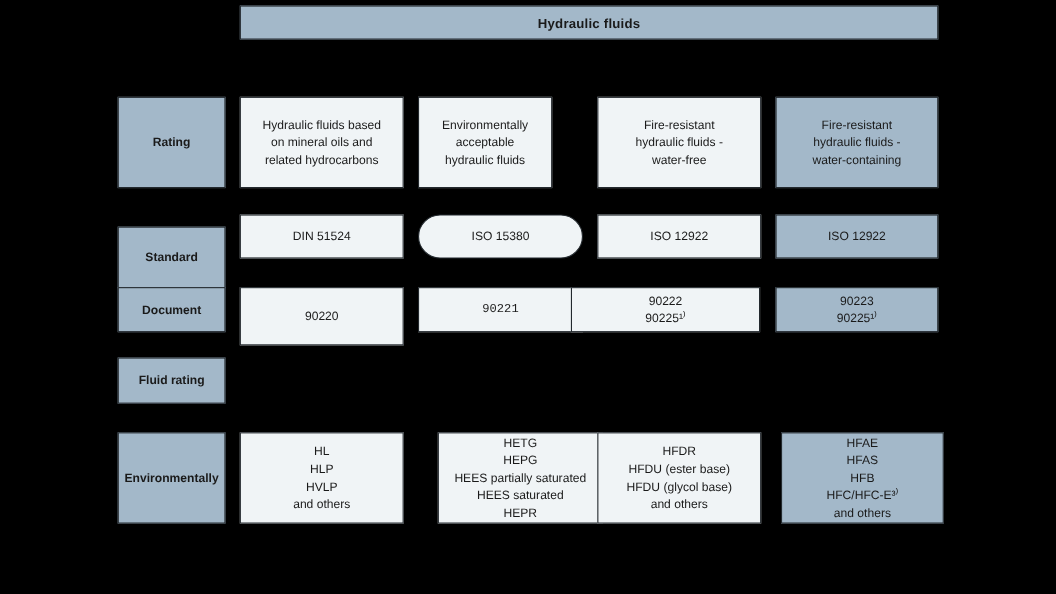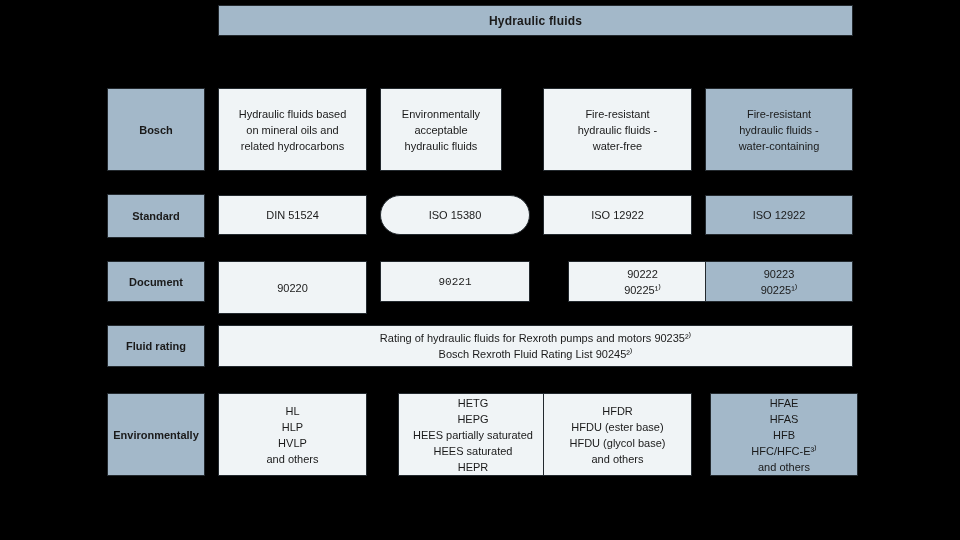--- a/index.html
+++ b/index.html
@@ -34,51 +34,49 @@
   .bold  { font-weight: bold; }
   .hdr   { font-size: 12px; font-weight: bold; letter-spacing: 0.2px; }
 </style>
 </head>
 <body>
 
 <div class="stage">
 
   <div class="box blue hdr" style="left:218px; top:5px; width:635px; height:31px;">Hydraulic fluids</div>
 
-  <div class="box blue bold" style="left:107px; top:88px; width:98px; height:83px;">Bosch</div>
+  <div class="box blue bold" style="left:107px; top:88px; width:98px; height:83px;">Rating</div>
   <div class="box light" style="left:218px; top:88px; width:149px; height:83px;">Hydraulic fluids based
 on mineral oils and
 related hydrocarbons</div>
   <div class="box light" style="left:380px; top:88px; width:122px; height:83px;">Environmentally
 acceptable
 hydraulic fluids</div>
   <div class="box light" style="left:543px; top:88px; width:149px; height:83px;">Fire-resistant
 hydraulic fluids -
 water-free</div>
   <div class="box blue" style="left:705px; top:88px; width:148px; height:83px;">Fire-resistant
 hydraulic fluids -
 water-containing</div>
 
-  <div class="box blue bold" style="left:107px; top:194px; width:98px; height:44px;">Standard</div>
+  <div class="box blue bold" style="left:107px; top:206px; width:98px; height:56px;">Standard</div>
   <div class="box light" style="left:218px; top:195px; width:149px; height:40px;">DIN 51524</div>
   <div class="box light" style="left:380px; top:195px; width:150px; height:40px;border-radius:20px;">ISO 15380</div>
   <div class="box light" style="left:543px; top:195px; width:149px; height:40px;">ISO 12922</div>
   <div class="box blue" style="left:705px; top:195px; width:148px; height:40px;">ISO 12922</div>
 
   <div class="box blue bold" style="left:107px; top:261px; width:98px; height:41px;">Document</div>
   <div class="box light" style="left:218px; top:261px; width:149px; height:53px;">90220</div>
   <div class="box light" style="left:380px; top:261px; width:150px; height:41px;font-family:Liberation Mono, monospace;">90221</div>
-  <div class="box light" style="left:568px; top:261px; width:149px; height:41px;">90222
+  <div class="box light" style="left:519px; top:261px; width:172px; height:41px;">90222
 90225¹⁾</div>
   <div class="box blue" style="left:705px; top:261px; width:148px; height:41px;">90223
 90225¹⁾</div>
 
   <div class="box blue bold" style="left:107px; top:325px; width:98px; height:42px;">Fluid rating</div>
-  <div class="box light" style="left:218px; top:325px; width:635px; height:42px;">Rating of hydraulic fluids for Rexroth pumps and motors 90235²⁾
-Bosch Rexroth Fluid Rating List 90245²⁾</div>
 
   <div class="box blue bold" style="left:107px; top:393px; width:98px; height:83px;">Environmentally</div>
   <div class="box light" style="left:218px; top:393px; width:149px; height:83px;">HL
 HLP
 HVLP
 and others</div>
   <div class="box light" style="left:380px; top:393px; width:150px; height:83px;margin-left:18px;">HETG
 HEPG
 HEES partially saturated
 HEES saturated

